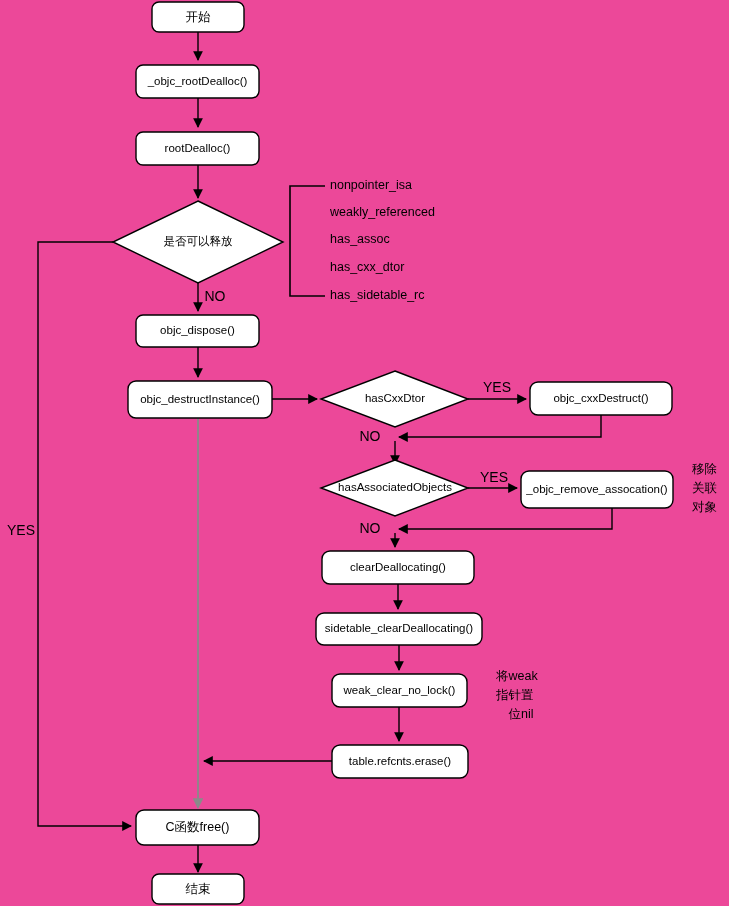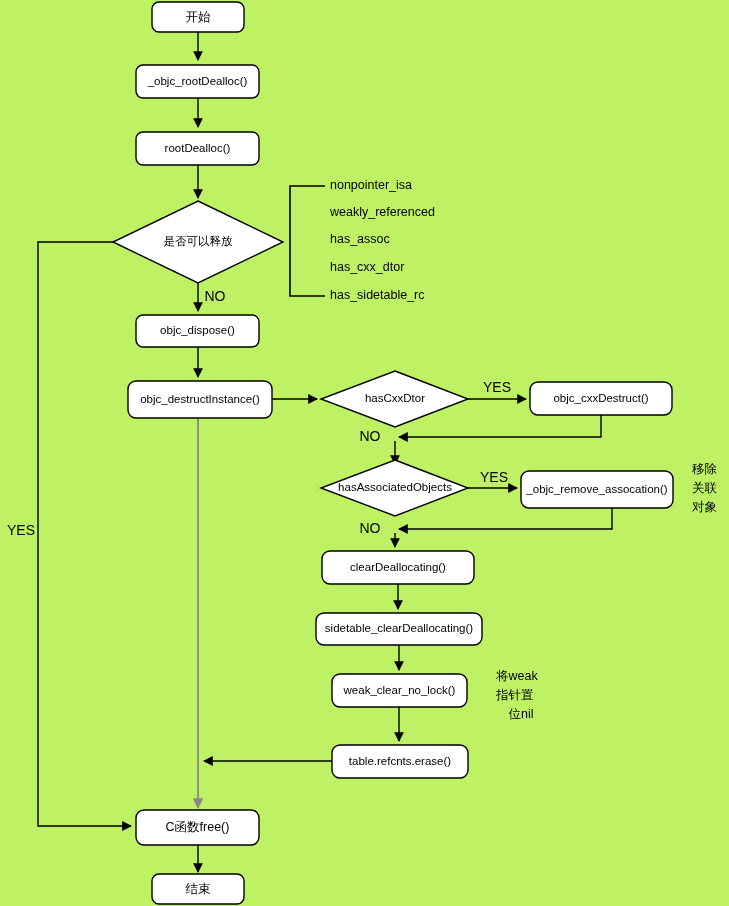--- a/index.html
+++ b/index.html
@@ -7,21 +7,21 @@
     padding: 0;
     background: #ffffff;
   }
   body {
     font-family: "Liberation Sans", sans-serif;
   }
   #canvas {
     position: relative;
     width: 729px;
     height: 906px;
-    background: #bef264;
+    background: #ec4899;
     overflow: hidden;
   }
   svg#flow {
     position: absolute;
     left: 0;
     top: 0;
     width: 729px;
     height: 906px;
   }
   .node-rect {

